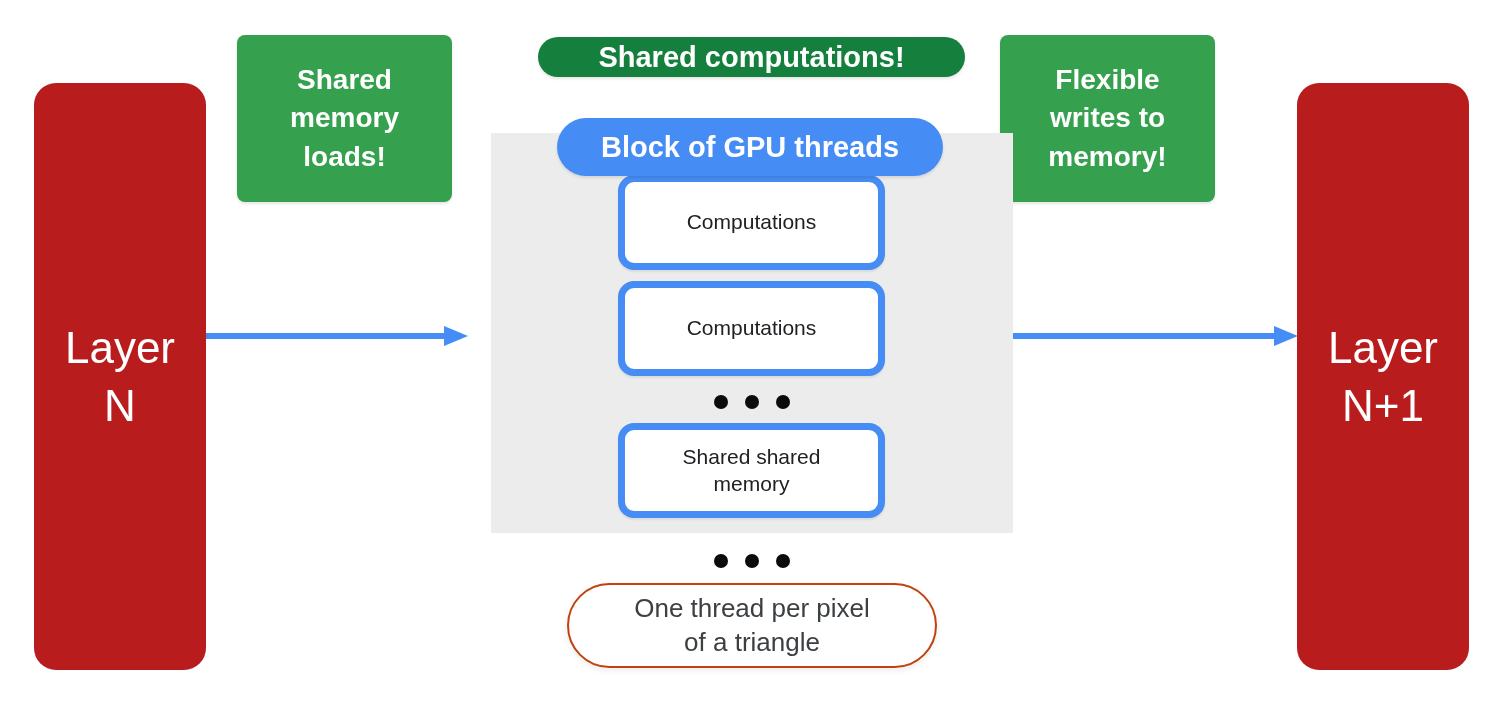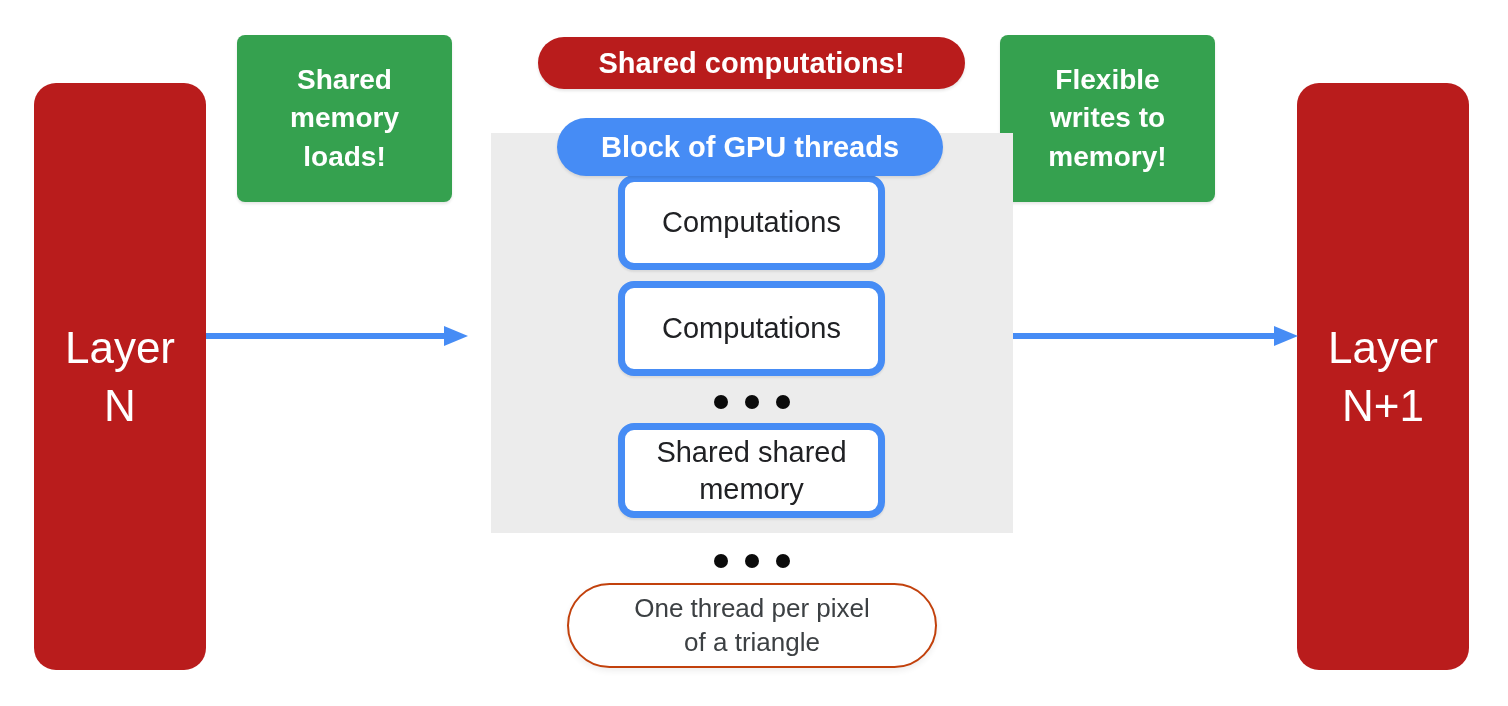--- a/index.html
+++ b/index.html
@@ -20,35 +20,35 @@
 
   .green-note {
     width:215px; height:167px; top:35px; border-radius:8px;
     background:#35a14f; color:#ffffff; font-size:28px; font-weight:700; line-height:1.38;
     box-shadow:0 2px 3px rgba(0,0,0,0.10);
   }
   .green-note-left  { left:237px; }
   .green-note-right { left:1000px; }
 
   .green-pill {
-    left:538px; top:37px; width:427px; height:52px; border-radius:26px;
-    background:#b91c1c; color:#ffffff; font-size:29px; font-weight:700;
+    left:538px; top:37px; width:427px; height:40px; border-radius:26px;
+    background:#15803d; color:#ffffff; font-size:29px; font-weight:700;
     box-shadow:0 2px 3px rgba(0,0,0,0.10); z-index:3;
   }
   .blue-pill {
     left:557px; top:106px; width:386px; height:58px; border-radius:29px;
     background:#468cf5; color:#ffffff; font-size:29px; font-weight:700;
     box-shadow:0 2px 3px rgba(0,0,0,0.10); z-index:3;margin-top:12px;
   }
 
   .gray-panel { left:491px; top:133px; width:522px; height:400px; background:#ececec; z-index:1; }
 
   .thread-box {
     left:618px; width:267px; height:95px; border:7px solid #468cf5; border-radius:16px;
-    background:#ffffff; color:#202124; font-size:29px; line-height:1.25; z-index:2;
+    background:#ffffff; color:#202124; font-size:21px; line-height:1.25; z-index:2;
     box-shadow:0 2px 2px rgba(0,0,0,0.08);
   }
   .thread-box-1 { top:175px; }
   .thread-box-2 { top:281px; }
   .thread-box-3 { top:423px; }
 
   .dots-row { left:491px; width:522px; height:14px; display:flex; justify-content:center; align-items:center; gap:17px; z-index:2; }
   .dots-row-inner { top:395px; }
   .dots-row-outer { top:554px; }
   .dot { width:14px; height:14px; border-radius:50%; background:#0b0b0b; }

